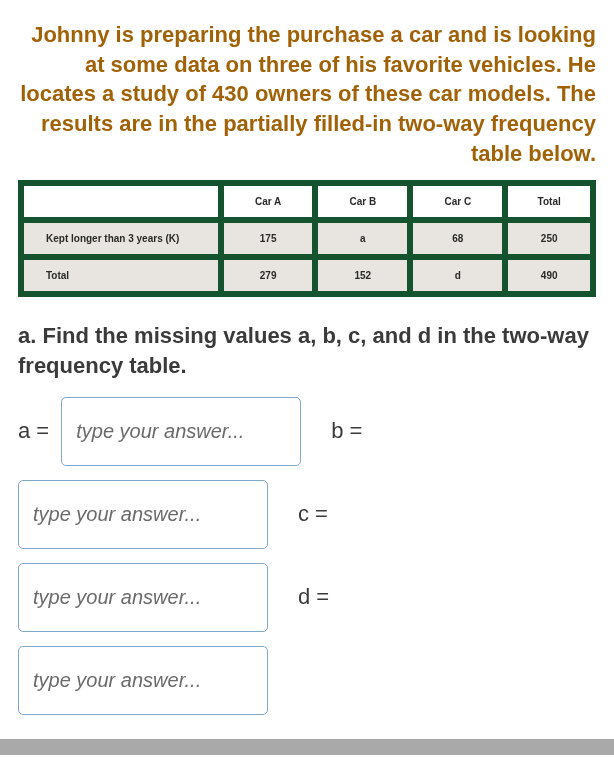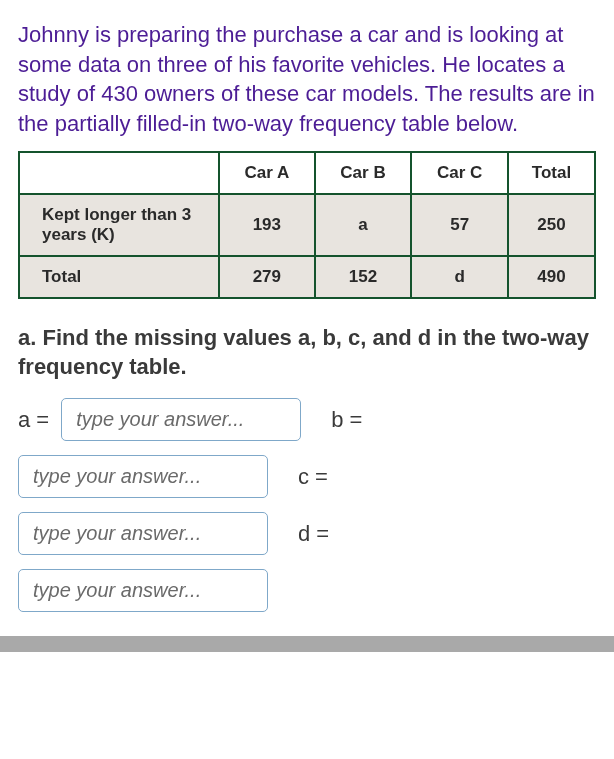--- a/index.html
+++ b/index.html
@@ -10,33 +10,34 @@
     body {
       font-family: -apple-system, BlinkMacSystemFont, 'Segoe UI', Helvetica, Arial, sans-serif;
       background: #fff;
       padding: 20px 18px 0 18px;
       width: 614px;
       color: #3a3a3a;
     }
     .problem-text {
       font-size: 22px;
       line-height: 1.35;
-      color: #4c1d95;
+      color: #a16207;
       margin-bottom: 12px;
-      font-weight: 400;
+      font-weight: 700;
+      text-align: right;
     }
     .freq-table {
       border-collapse: collapse;
       width: 100%;
       margin-bottom: 24px;
     }
     .freq-table th, .freq-table td {
-      border: 2px solid #14532d;
+      border: 6px solid #14532d;
       text-align: center;
-      font-size: 17px;
+      font-size: 10px;
       font-weight: bold;
       padding: 10px 6px;
       color: #2a2a2a;
     }
     .freq-table th {
       font-weight: bold;
     }
     .freq-table .row-label {
       text-align: left;
       padding-left: 22px;
@@ -66,21 +67,21 @@
       gap: 12px;
     }
     .answer-label {
       font-size: 22px;
       color: #3a3a3a;
       white-space: nowrap;
     }
     .answer-input {
       border: 1px solid #7fa8c9;
       border-radius: 5px;
-      padding: 9px 14px;
+      padding: 22px 14px;
       font-size: 20px;
       color: #4c1d95;
       font-style: italic;
       width: 250px;
       background: #fff;
       box-shadow: 0 0 0 0 rgba(0,0,0,0);
     }
     .answer-input::placeholder {
       color: #6a6a6a;
       font-style: italic;
@@ -108,23 +109,23 @@
   <tbody>
       <tr>
     <th class="row-label empty-corner"></th>
     <th>Car A</th>
     <th>Car B</th>
     <th>Car C</th>
     <th>Total</th>
   </tr>
   <tr>
     <td class="row-label shaded-cell">Kept longer than 3 years (K)</td>
-    <td class="shaded-cell">193</td>
+    <td class="shaded-cell">175</td>
     <td class="shaded-cell">a</td>
-    <td class="shaded-cell">57</td>
+    <td class="shaded-cell">68</td>
     <td class="shaded-cell">250</td>
   </tr>
   <tr>
     <td class="row-label shaded-cell">Total</td>
     <td class="shaded-cell">279</td>
     <td class="shaded-cell">152</td>
     <td class="shaded-cell">d</td>
     <td class="shaded-cell">490</td>
   </tr>
 </tbody>

